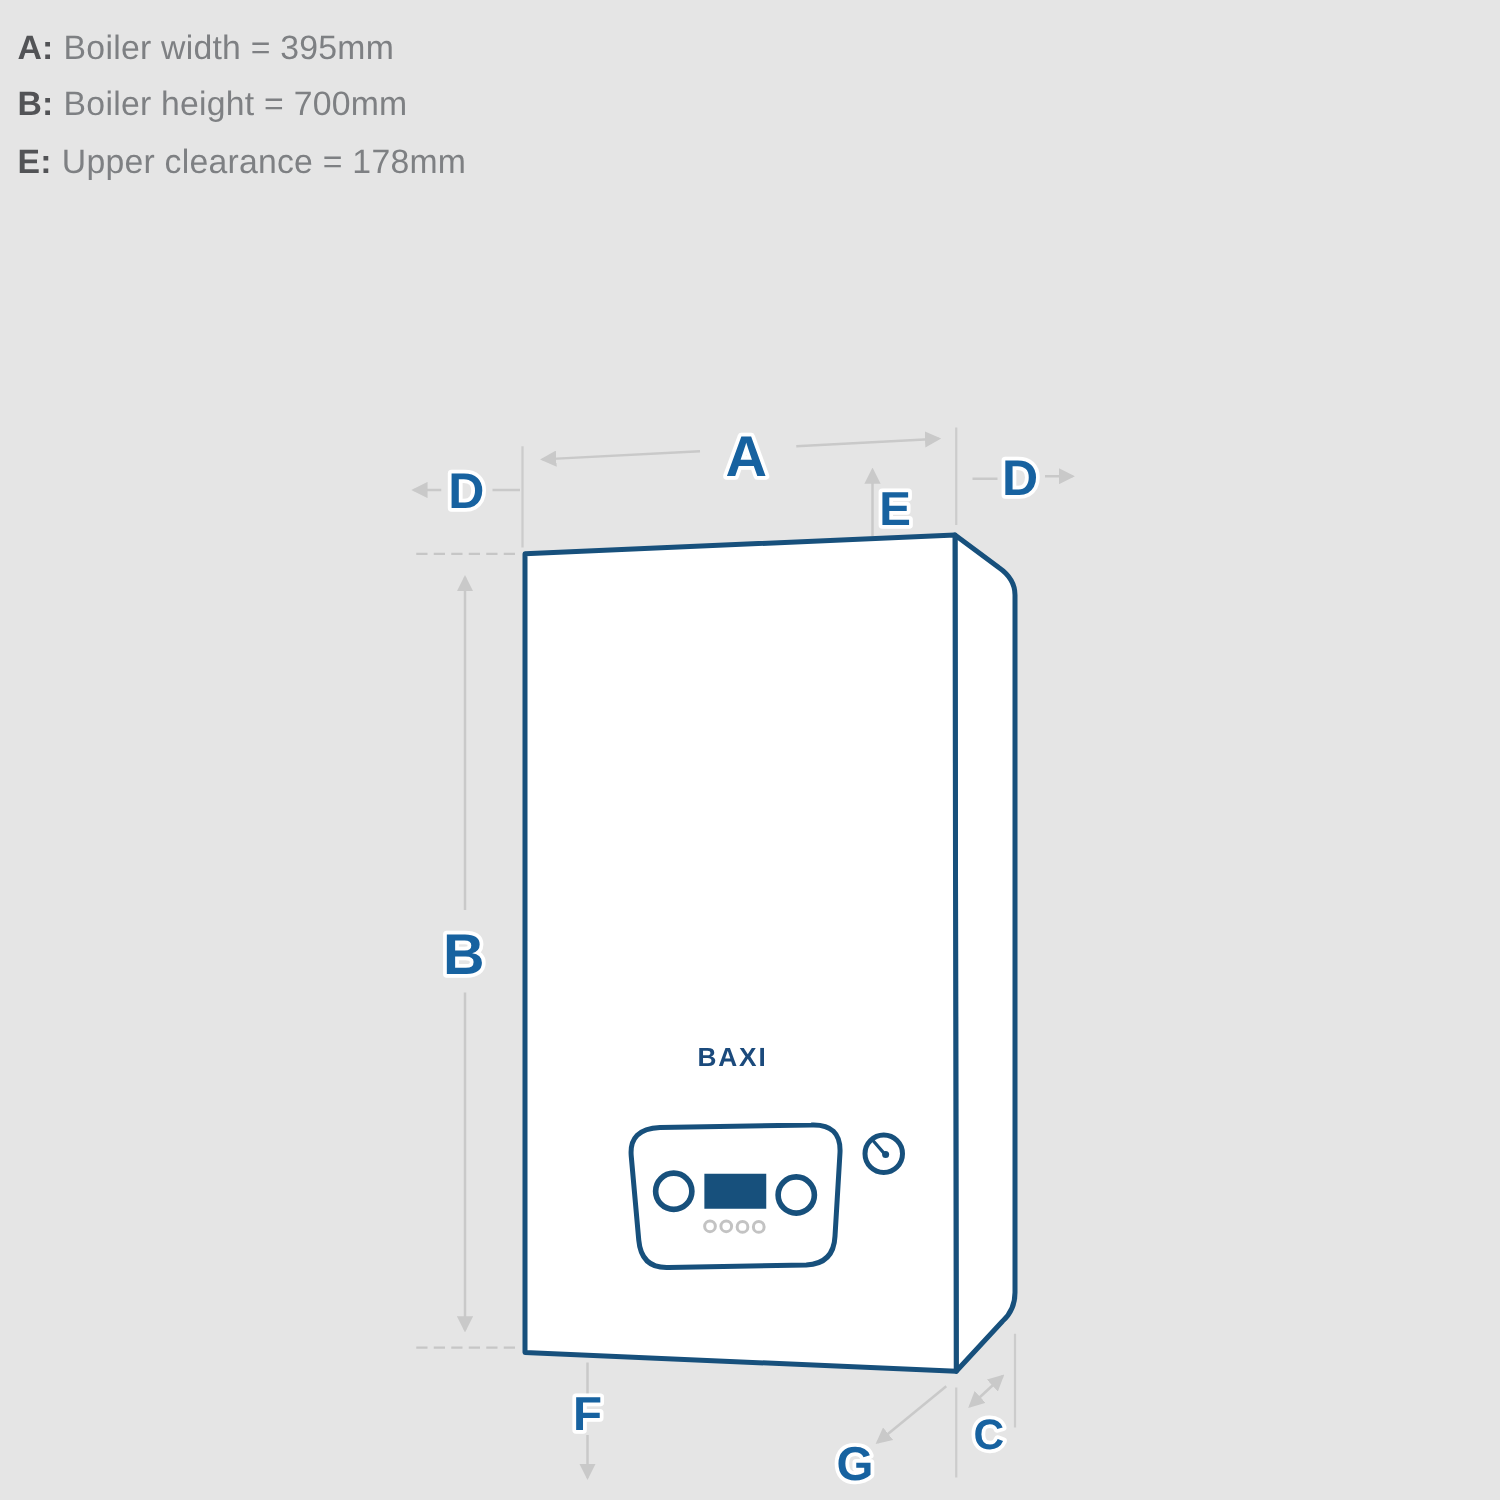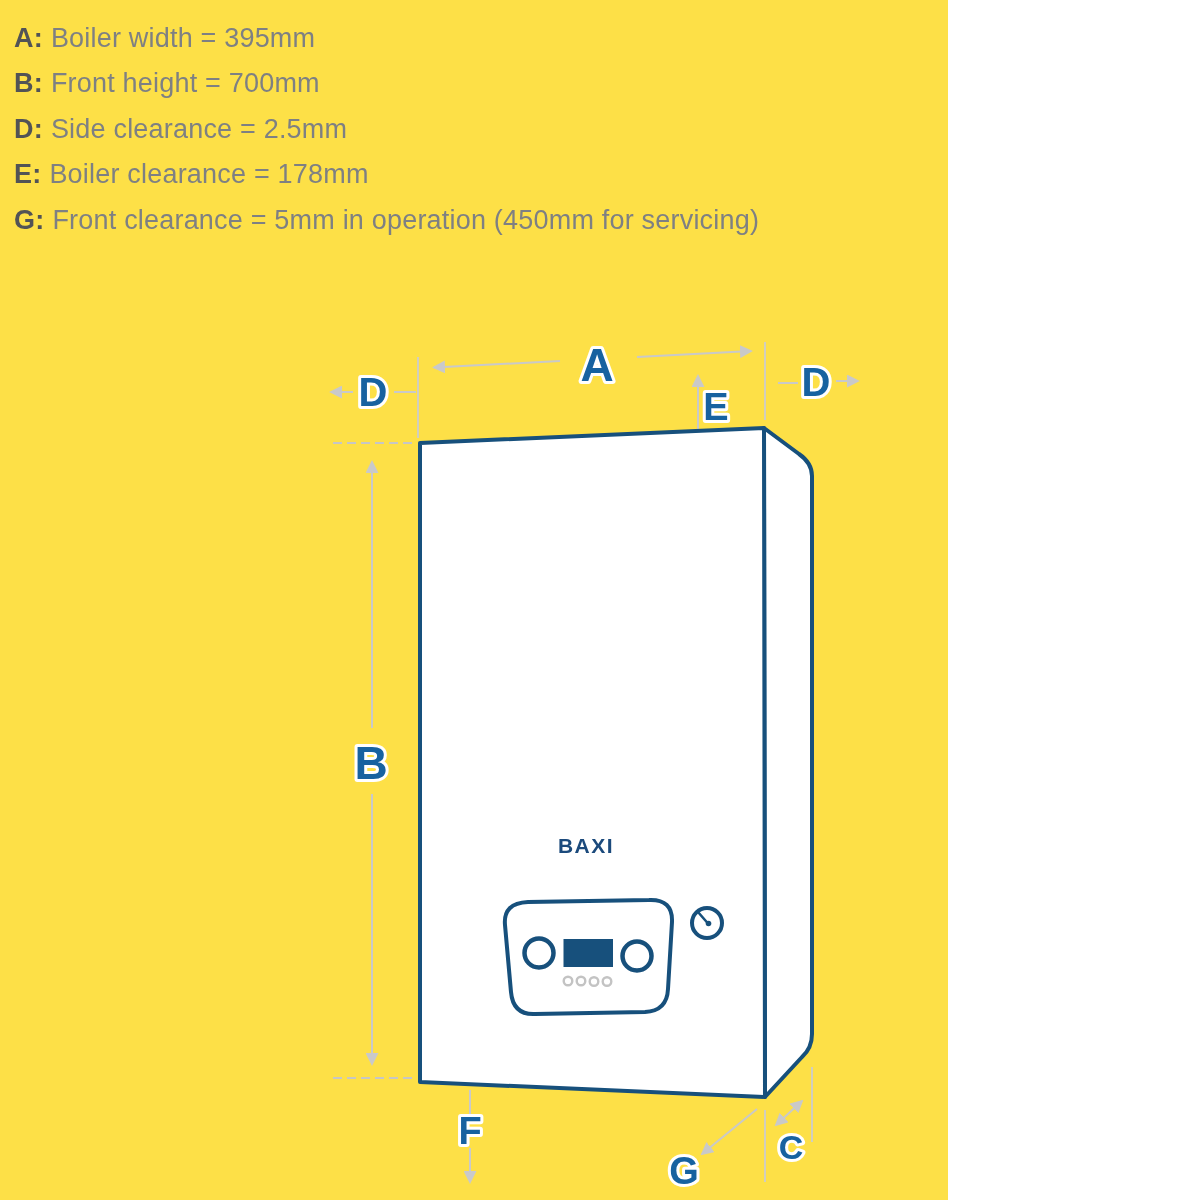--- a/index.html
+++ b/index.html
@@ -6,23 +6,23 @@
     margin: 0;
     padding: 0;
     background: #ffffff;
     width: 1200px;
     height: 1200px;
     overflow: hidden;
     font-family: "Liberation Sans", sans-serif;
   }
   .page {
     position: relative;
-    width: 948px;
+    width: 1200px;
     height: 1200px;
-    background: #fde047;
+    background: #e5e5e5;
   }
   .legend {
     position: absolute;
     left: 14px;
     top: 16px;
     width: 1160px;
   }
   .legend-line {
     font-size: 27px;
     line-height: 45.4px;
@@ -82,24 +82,22 @@
     letter-spacing: 1.5px;
   }
 </style>
 </head>
 <body>
 
 <div class="page">
 
   <div class="legend">
     <div class="legend-line"><span class="legend-key">A:</span><span class="legend-text">Boiler width = 395mm</span></div>
-    <div class="legend-line"><span class="legend-key">B:</span><span class="legend-text">Front height = 700mm</span></div>
-    <div class="legend-line"><span class="legend-key">D:</span><span class="legend-text">Side clearance = 2.5mm</span></div>
-    <div class="legend-line"><span class="legend-key">E:</span><span class="legend-text">Boiler clearance = 178mm</span></div>
-    <div class="legend-line"><span class="legend-key">G:</span><span class="legend-text">Front clearance = 5mm in operation (450mm for servicing)</span></div>
+    <div class="legend-line"><span class="legend-key">B:</span><span class="legend-text">Boiler height = 700mm</span></div>
+    <div class="legend-line"><span class="legend-key">E:</span><span class="legend-text">Upper clearance = 178mm</span></div>
   </div>
 
   <svg class="diagram-svg" viewBox="0 0 1200 870">
     <defs>
       <marker id="arrow" viewBox="0 0 10 10" refX="8.5" refY="5" markerWidth="6.5" markerHeight="6.5" orient="auto-start-reverse">
         <path d="M0,0 L10,5 L0,10 Z" fill="#c9c9c9"></path>
       </marker>
     </defs>
 
     <line class="ext-line" x1="418" y1="27" x2="418" y2="108"></line>

